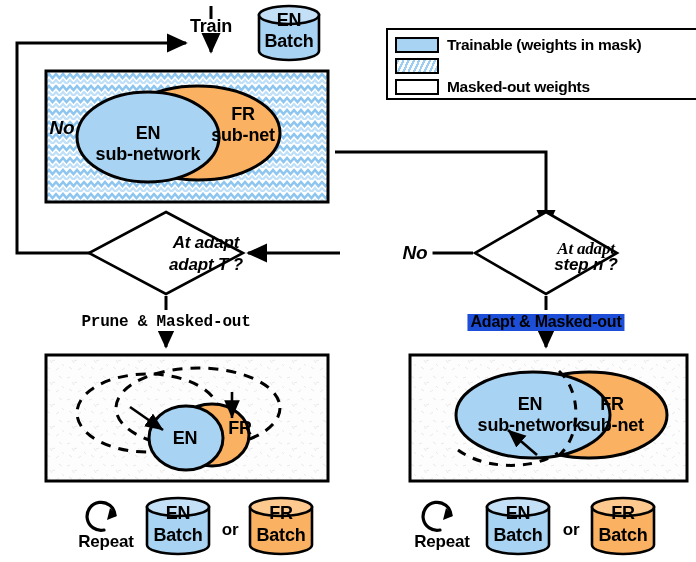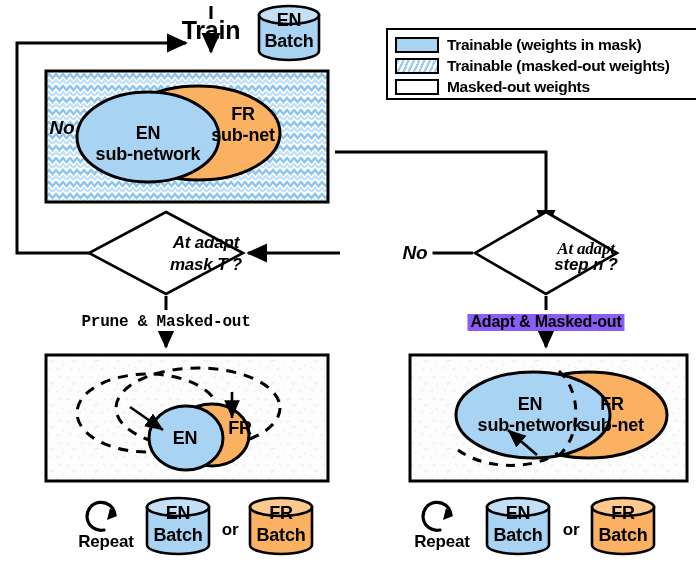--- a/index.html
+++ b/index.html
@@ -200,52 +200,51 @@
     </g>
   </svg>
 
   <div id="legend">
     <div class="legend-row">
       <span class="swatch sw-solid"></span>
       <span class="legend-text">Trainable (weights in mask)</span>
     </div>
     <div class="legend-row">
       <span class="swatch sw-wave"></span>
-      <span class="legend-text">Trainable (masked-out weights)</span>
     </div>
     <div class="legend-row">
       <span class="swatch sw-white"></span>
       <span class="legend-text">Masked-out weights</span>
     </div>
   </div>
 
-  <div class="lbl ctr" style="left:211px; top:17px; font-size:25px;">Train</div>
+  <div class="lbl ctr" style="left:211px; top:17px; font-size:18px;">Train</div>
 
   <div class="lbl ctr" style="left:289px; top:11px; font-size:18px;">EN</div>
   <div class="lbl ctr" style="left:289px; top:32px; font-size:18px;">Batch</div>
 
   <div class="lbl ctr italic" style="left:22px; top:118px; font-size:19px;">No</div>
 
   <div class="lbl ctr" style="left:148px; top:124px; font-size:18px;">EN</div>
   <div class="lbl ctr" style="left:148px; top:145px; font-size:18px;">sub-network</div>
 
   <div class="lbl ctr" style="left:243px; top:105px; font-size:18px;">FR</div>
   <div class="lbl ctr" style="left:243px; top:126px; font-size:18px;">sub-net</div>
 
   <div class="lbl ctr italic" style="left:166px; top:234px; font-size:17px;">At adapt</div>
-  <div class="lbl ctr italic" style="left:166px; top:256px; font-size:17px;">mask T ?</div>
+  <div class="lbl ctr italic" style="left:166px; top:256px; font-size:17px;">adapt T ?</div>
 
   <div class="lbl ctr italic" style="left:546px; top:240px; font-size:17px;font-family:Liberation Serif, serif;">At adapt</div>
   <div class="lbl ctr italic" style="left:546px; top:256px; font-size:17px;text-align:center;">step n ?</div>
 
   <div class="lbl ctr italic" style="left:375px; top:243px; font-size:19px; background:#fff; padding:0 5px;">No</div>
 
   <div class="lbl ctr" style="left:166px; top:314px; font-size:16px; background:#fff; padding:0 3px;font-family:Liberation Mono, monospace;">Prune &amp; Masked-out</div>
 
-  <div class="lbl ctr" style="left:546px; top:314px; font-size:16px; background:#8b5cf6; padding:0 3px;">Adapt &amp; Masked-out</div>
+  <div class="lbl ctr" style="left:546px; top:314px; font-size:16px; background:#1d4ed8; padding:0 3px;">Adapt &amp; Masked-out</div>
 
   <div class="lbl ctr" style="left:185px; top:429px; font-size:18px;">EN</div>
   <div class="lbl ctr" style="left:240px; top:419px; font-size:18px;">FR</div>
 
   <div class="lbl ctr" style="left:530px; top:395px; font-size:18px;">EN</div>
   <div class="lbl ctr" style="left:530px; top:416px; font-size:18px;">sub-network</div>
 
   <div class="lbl ctr" style="left:612px; top:395px; font-size:18px;">FR</div>
   <div class="lbl ctr" style="left:612px; top:416px; font-size:18px;">sub-net</div>
 

